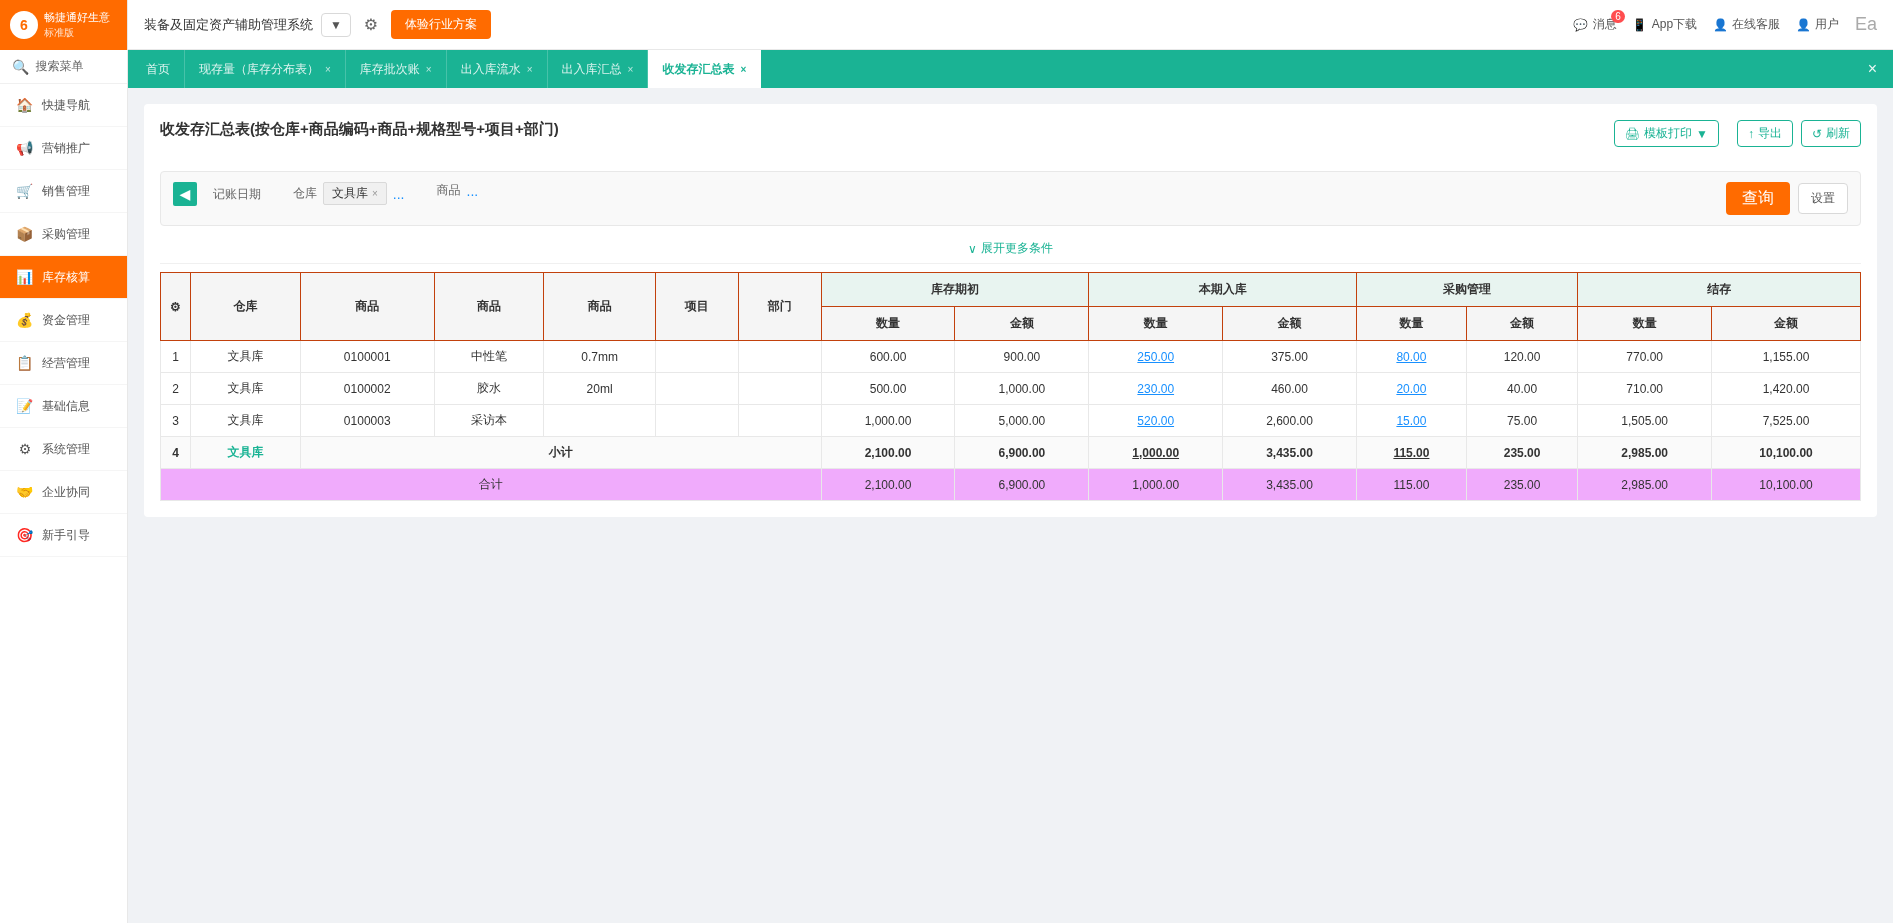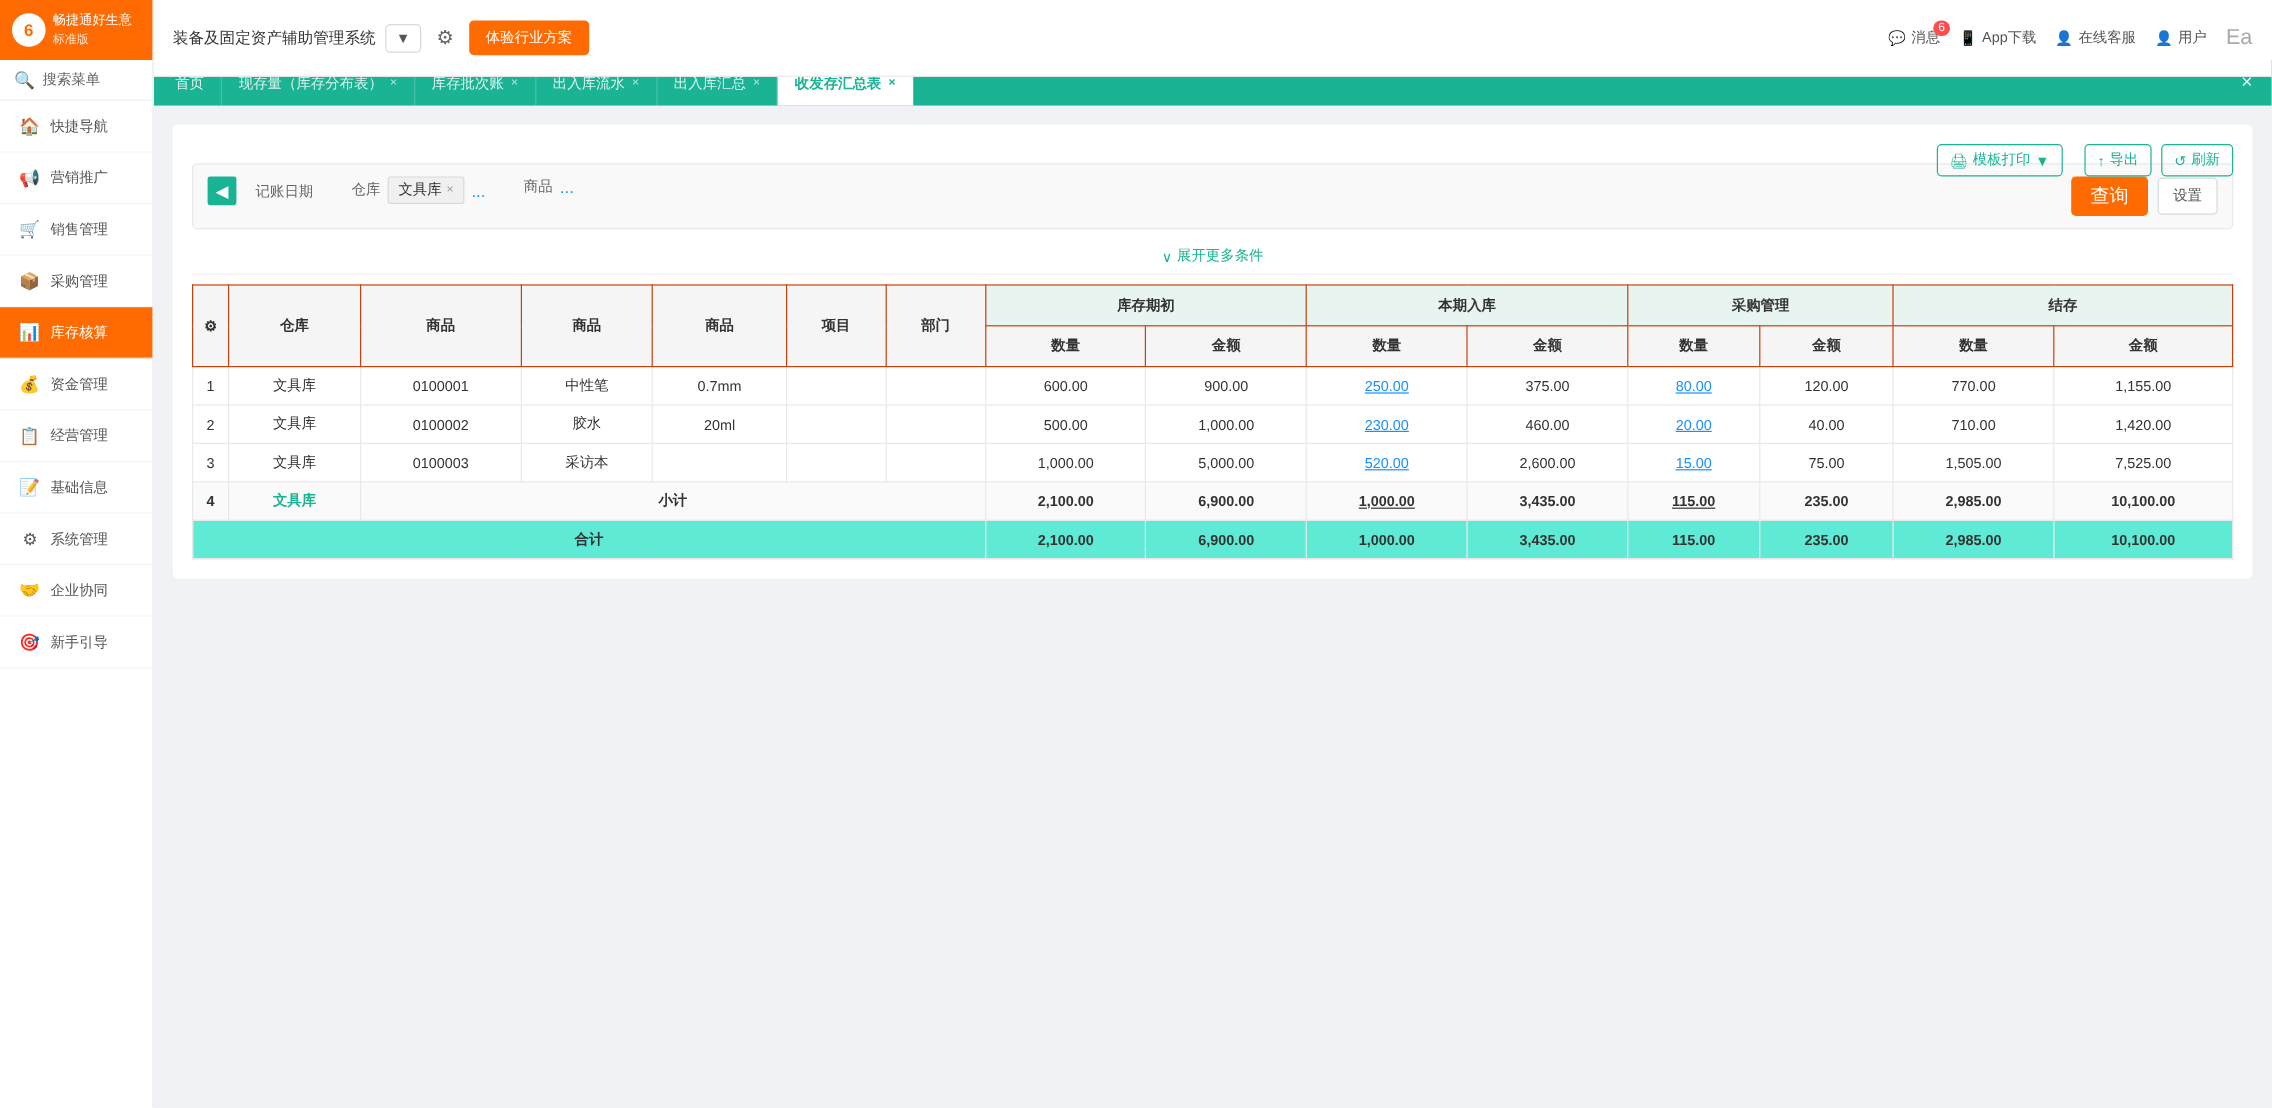--- a/index.html
+++ b/index.html
@@ -11,21 +11,21 @@
     .sidebar-logo-icon { width: 28px; height: 28px; background: #fff; border-radius: 50%; display: flex; align-items: center; justify-content: center; font-size: 14px; font-weight: bold; color: #ff6b00; }
     .sidebar-logo-text { color: #fff; font-size: 11px; line-height: 1.4; }
     .sidebar-logo-sub { font-size: 10px; color: rgba(255,255,255,0.8); }
     .sidebar-search { display: flex; align-items: center; padding: 8px 12px; gap: 6px; border-bottom: 1px solid #f0f0f0; cursor: pointer; color: #666; }
     .sidebar-nav-item { display: flex; align-items: center; padding: 12px 16px; gap: 8px; cursor: pointer; color: #555; border-bottom: 1px solid #f5f5f5; }
     .sidebar-nav-item.active { background: #ff6b00; color: #fff; }
     .sidebar-nav-item .nav-icon { width: 18px; height: 18px; display: flex; align-items: center; justify-content: center; font-size: 14px; }
     .sidebar-nav-label { font-size: 12px; }
 
     
-    .topbar { position: fixed; left: 128px; top: 0; right: 0; height: 64px; background: #fff; border-bottom: 1px solid #e8e8e8; display: flex; align-items: center; justify-content: space-between; padding: 0 16px; z-index: 99; }
+    .topbar { position: fixed; left: 128px; top: 0; right: 0; height: 50px; background: #fff; border-bottom: 1px solid #e8e8e8; display: flex; align-items: center; justify-content: space-between; padding: 0 16px; z-index: 99; }
     .topbar-left { display: flex; align-items: center; gap: 8px; }
     .topbar-system-title { font-size: 13px; color: #333; }
     .topbar-dropdown { display: flex; align-items: center; gap: 4px; padding: 4px 8px; border: 1px solid #d9d9d9; border-radius: 4px; cursor: pointer; font-size: 12px; color: #555; }
     .topbar-try-btn { background: #ff6b00; color: #fff; border: none; padding: 6px 14px; border-radius: 4px; cursor: pointer; font-size: 12px; }
     .topbar-right { display: flex; align-items: center; gap: 16px; }
     .topbar-icon-item { display: flex; align-items: center; gap: 4px; cursor: pointer; color: #555; font-size: 12px; position: relative; }
     .badge { background: #ff4d4f; color: #fff; border-radius: 8px; padding: 1px 4px; font-size: 10px; position: absolute; top: -6px; right: -8px; }
     .topbar-gear { width: 24px; height: 24px; display: flex; align-items: center; justify-content: center; cursor: pointer; color: #666; font-size: 16px; }
 
     
@@ -191,20 +191,21 @@
         <span class="tab-close">×</span>
       </div>
     </div>
   <div class="tabs-close-all">×</div>
 </div>
 
 <div class="main-content">
   <div class="page-container">
 
     <div class="page-header-wrapper">
+      <div class="page-title">收发存汇总表(按仓库+商品编码+商品+规格型号+项目+部门)</div>
       <div style="position:absolute; right:0; top:0; display:flex; align-items:center; gap:8px;">
         <div class="settings-area">
           <span>🖨</span>
           <span>模板打印</span>
           <span>▼</span>
         </div>
         <div class="export-btn">
           <span>↑</span>
           <span>导出</span>
         </div>
@@ -342,21 +343,21 @@
   <td><strong>6,900.00</strong></td>
   <td style="text-decoration:underline;"><strong>1,000.00</strong></td>
   <td><strong>3,435.00</strong></td>
   <td style="text-decoration:underline;"><strong>115.00</strong></td>
   <td><strong>235.00</strong></td>
   <td><strong>2,985.00</strong></td>
   <td><strong>10,100.00</strong></td>
 </tr>
         </tbody>
       <tfoot>
-        <tr style="background:#5eead4; font-weight:bold;">
+        <tr style="background:#f0abfc; font-weight:normal;">
           <td colspan="7" style="text-align:center;">合计</td>
           <td>2,100.00</td>
           <td>6,900.00</td>
           <td>1,000.00</td>
           <td>3,435.00</td>
           <td>115.00</td>
           <td>235.00</td>
           <td>2,985.00</td>
           <td>10,100.00</td>
         </tr>

